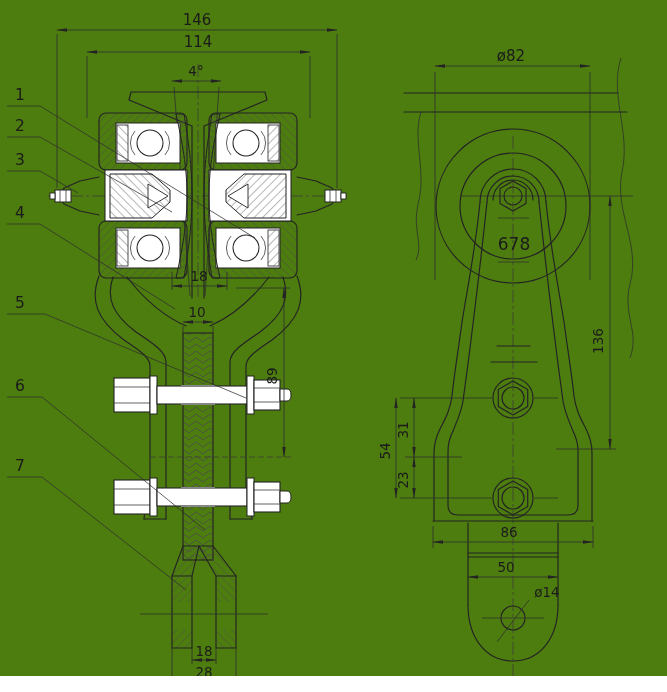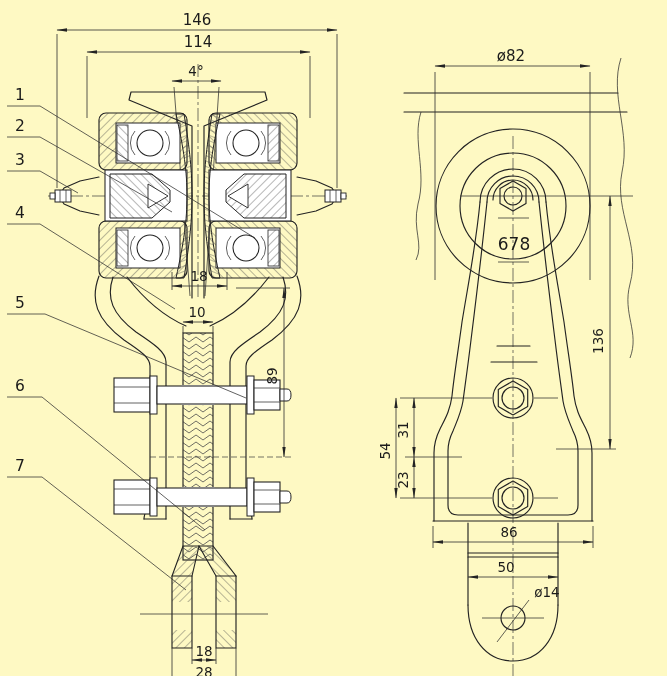--- a/index.html
+++ b/index.html
@@ -1,16 +1,16 @@
 <!DOCTYPE html>
 <html><head>
 <meta charset="utf-8">
 <style>
   html,body{margin:0;padding:0;background:#fff;}
-  #stage{position:relative;width:667px;height:676px;background:#fef9c3;overflow:hidden;}
+  #stage{position:relative;width:667px;height:676px;background:#4d7c0f;overflow:hidden;}
   svg{position:absolute;left:0;top:0;}
   .ol{fill:none;stroke:#232323;stroke-width:1.15;stroke-linecap:round;stroke-linejoin:round;}
   .thin{fill:none;stroke:#2e2e2e;stroke-width:0.75;}
   .diml{fill:none;stroke:#2e2e2e;stroke-width:0.8;}
   .cl{fill:none;stroke:#3a3a3a;stroke-width:0.7;stroke-dasharray:13 3 3 3;}
   .dash{fill:none;stroke:#3a3a3a;stroke-width:0.7;stroke-dasharray:6 3;}
   .dim{font:13.5px "DejaVu Sans", sans-serif;fill:#1b1b1b;}
   .dimbig{font:15px "DejaVu Sans", sans-serif;fill:#1b1b1b;}
   .co{font:15.5px "DejaVu Sans", sans-serif;fill:#1b1b1b;}
   .lbl678{font:17px "DejaVu Sans", sans-serif;fill:#1b1b1b;}

